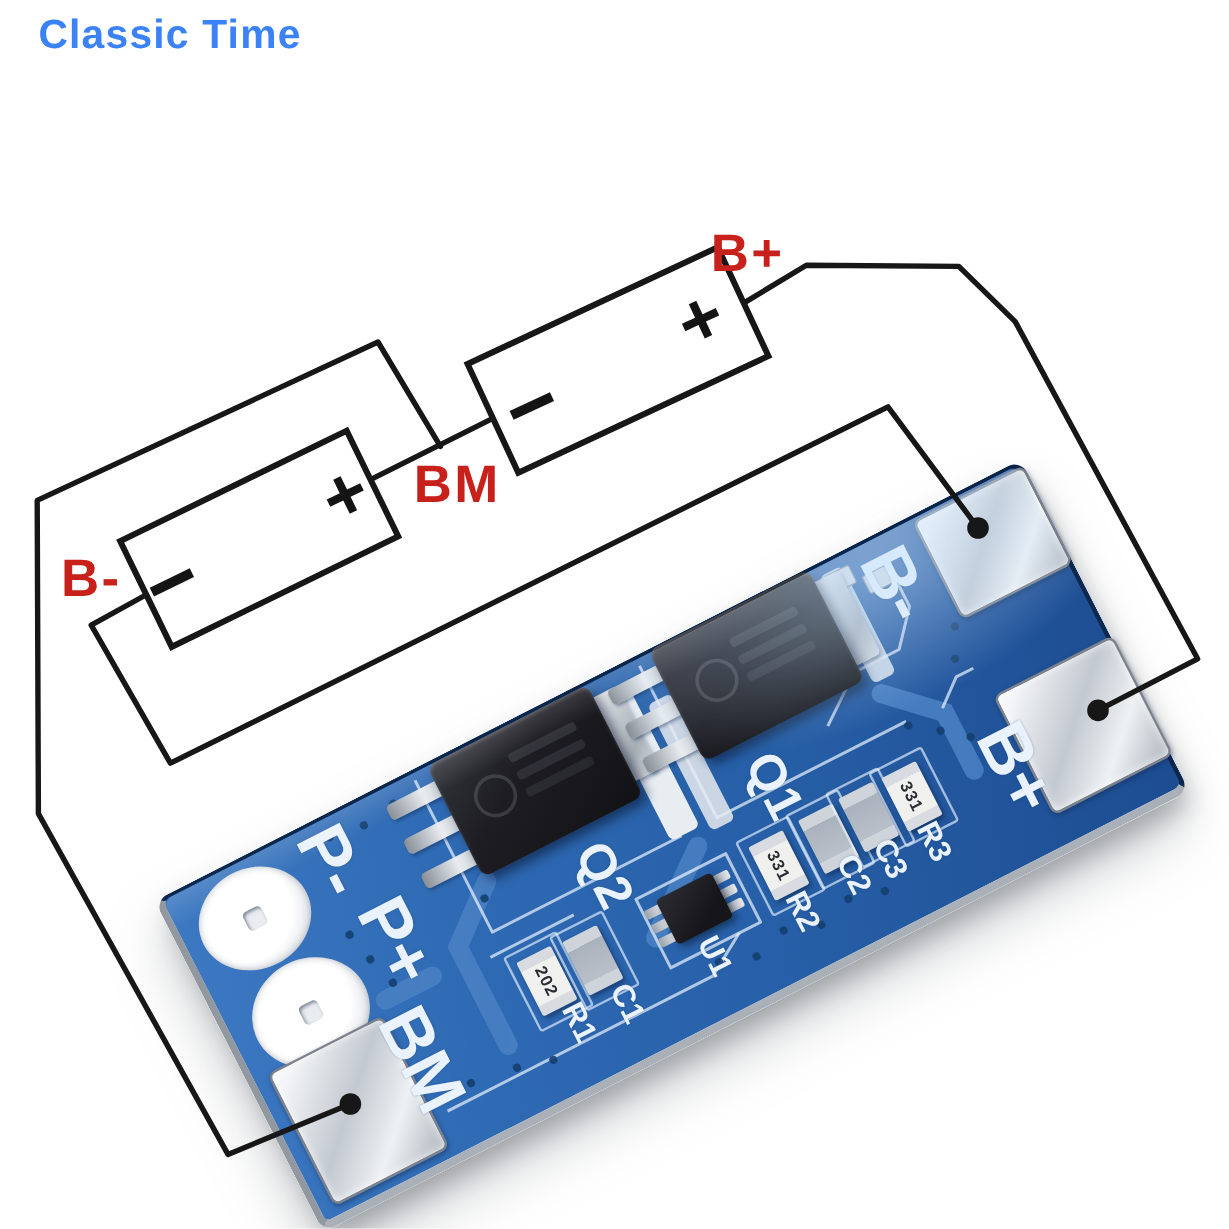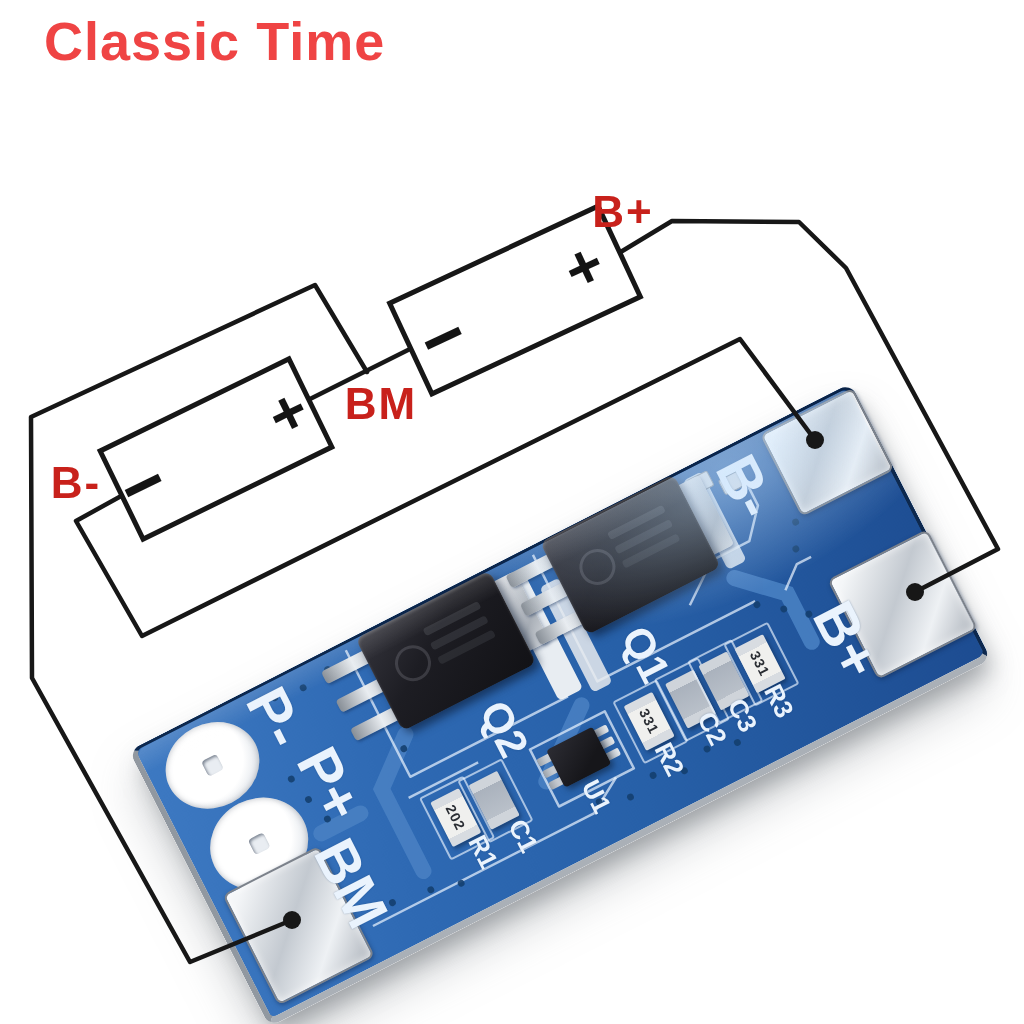--- a/index.html
+++ b/index.html
@@ -1,21 +1,21 @@
 <!DOCTYPE html>
 <html><head>
 <meta charset="utf-8">
 <style>
   html,body{margin:0;padding:0;background:#ffffff;}
   #stage{position:relative;width:1024px;height:1024px;background:#ffffff;overflow:hidden;
          font-family:"Liberation Sans",sans-serif;}
 
   
-  .page-title{position:absolute;left:32px;top:10px;font-size:54px;font-weight:800;
-              color:#ef4444;letter-spacing:1px;z-index:6;margin-left:12px;}
+  .page-title{position:absolute;left:32px;top:10px;font-size:34px;font-weight:800;
+              color:#3b82f6;letter-spacing:1px;z-index:6;}
 
   
   svg.schematic{position:absolute;left:0;top:0;z-index:3;pointer-events:none;}
 
   .red-label{position:absolute;z-index:5;color:#c8211b;font-size:44px;font-weight:600;
              letter-spacing:2px;transform:translate(-50%,-50%);white-space:nowrap;}
   .sym{position:absolute;z-index:5;color:#141414;font-weight:700;line-height:1;
        transform:translate(-50%,-50%) rotate(-25deg);}
   .sym.plus{font-size:62px;}
   .sym.minus{font-size:74px;}

